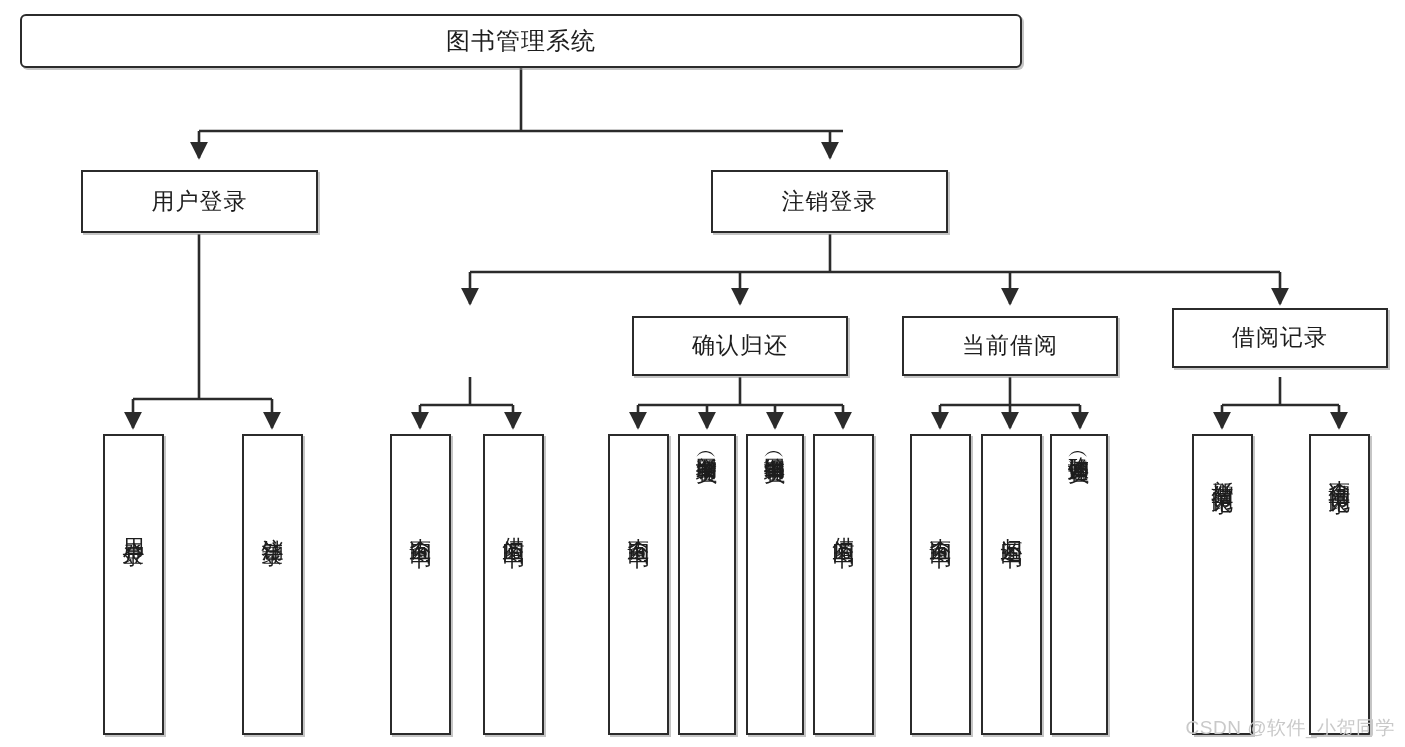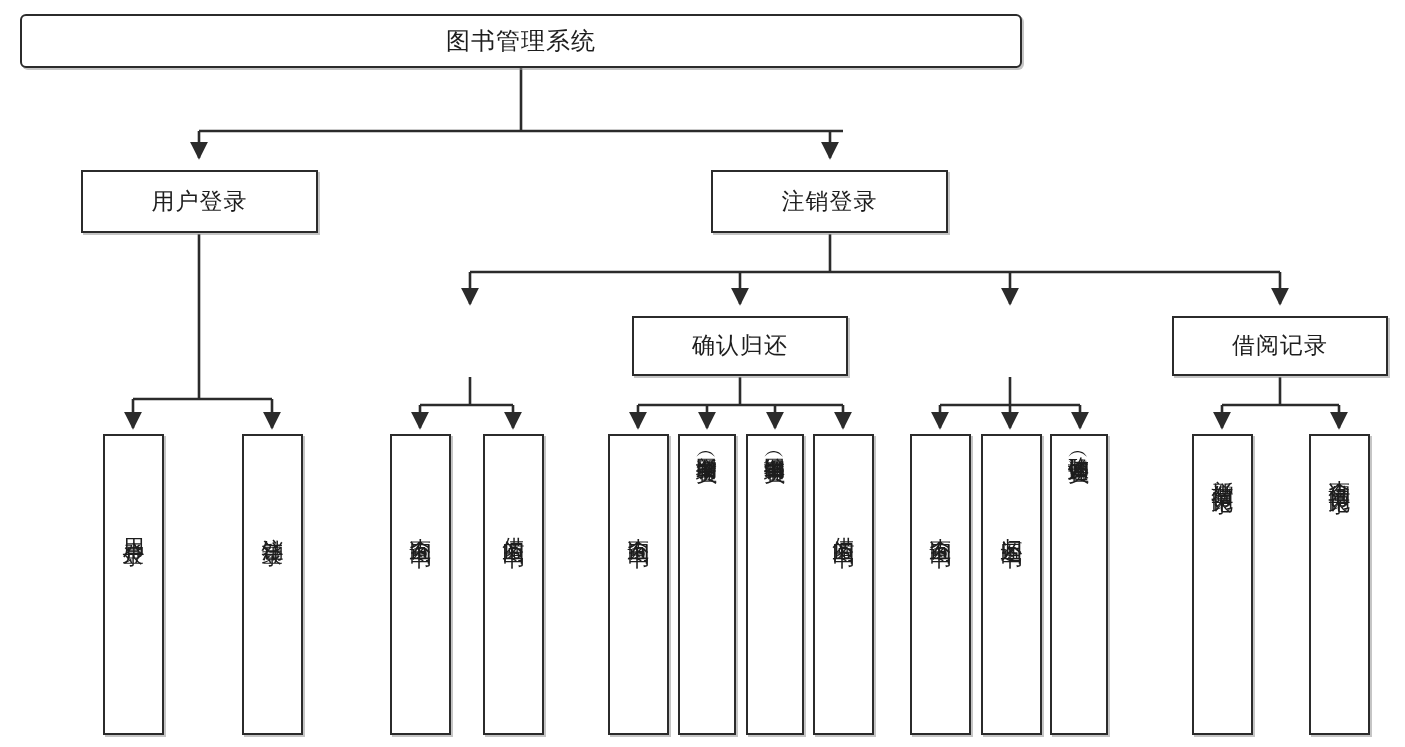--- a/index.html
+++ b/index.html
@@ -138,21 +138,24 @@
   <div class="node h" style="left:81px;top:170px;width:237px;height:63px;">
     <span class="label">用户登录</span>
   </div>
   <div class="node h" style="left:711px;top:170px;width:237px;height:63px;">
     <span class="label">注销登录</span>
   </div>
 
   <div class="node h" style="left:632px;top:316px;width:216px;height:60px;">
     <span class="label">确认归还</span>
   </div>
-  <div class="node h" style="left:1172px;top:316px;width:216px;height:60px;">
+  <div class="node h" style="left:902px;top:316px;width:216px;height:60px;">
+    <span class="label">当前借阅</span>
+  </div>
+  <div class="node h" style="left:1172px;top:308px;width:216px;height:60px;">
     <span class="label">借阅记录</span>
   </div>
 
   <div class="node v pad-mid" style="left:103px;top:434px;width:61px;height:301px;">
     <span class="label">用户登录</span>
   </div>
   <div class="node v pad-mid" style="left:242px;top:434px;width:61px;height:301px;">
     <span class="label">注销登录</span>
   </div>
 
@@ -186,14 +189,15 @@
     <span class="label">确认归还（管理员）</span>
   </div>
 
   <div class="node v pad-small" style="left:1192px;top:434px;width:61px;height:301px;">
     <span class="label">新增借阅记录</span>
   </div>
   <div class="node v pad-small" style="left:1309px;top:434px;width:61px;height:301px;">
     <span class="label">查询借阅记录</span>
   </div>
 
+  <div class="watermark">CSDN @软件_小贺同学</div>
 
 </div>
 
 </body></html>

